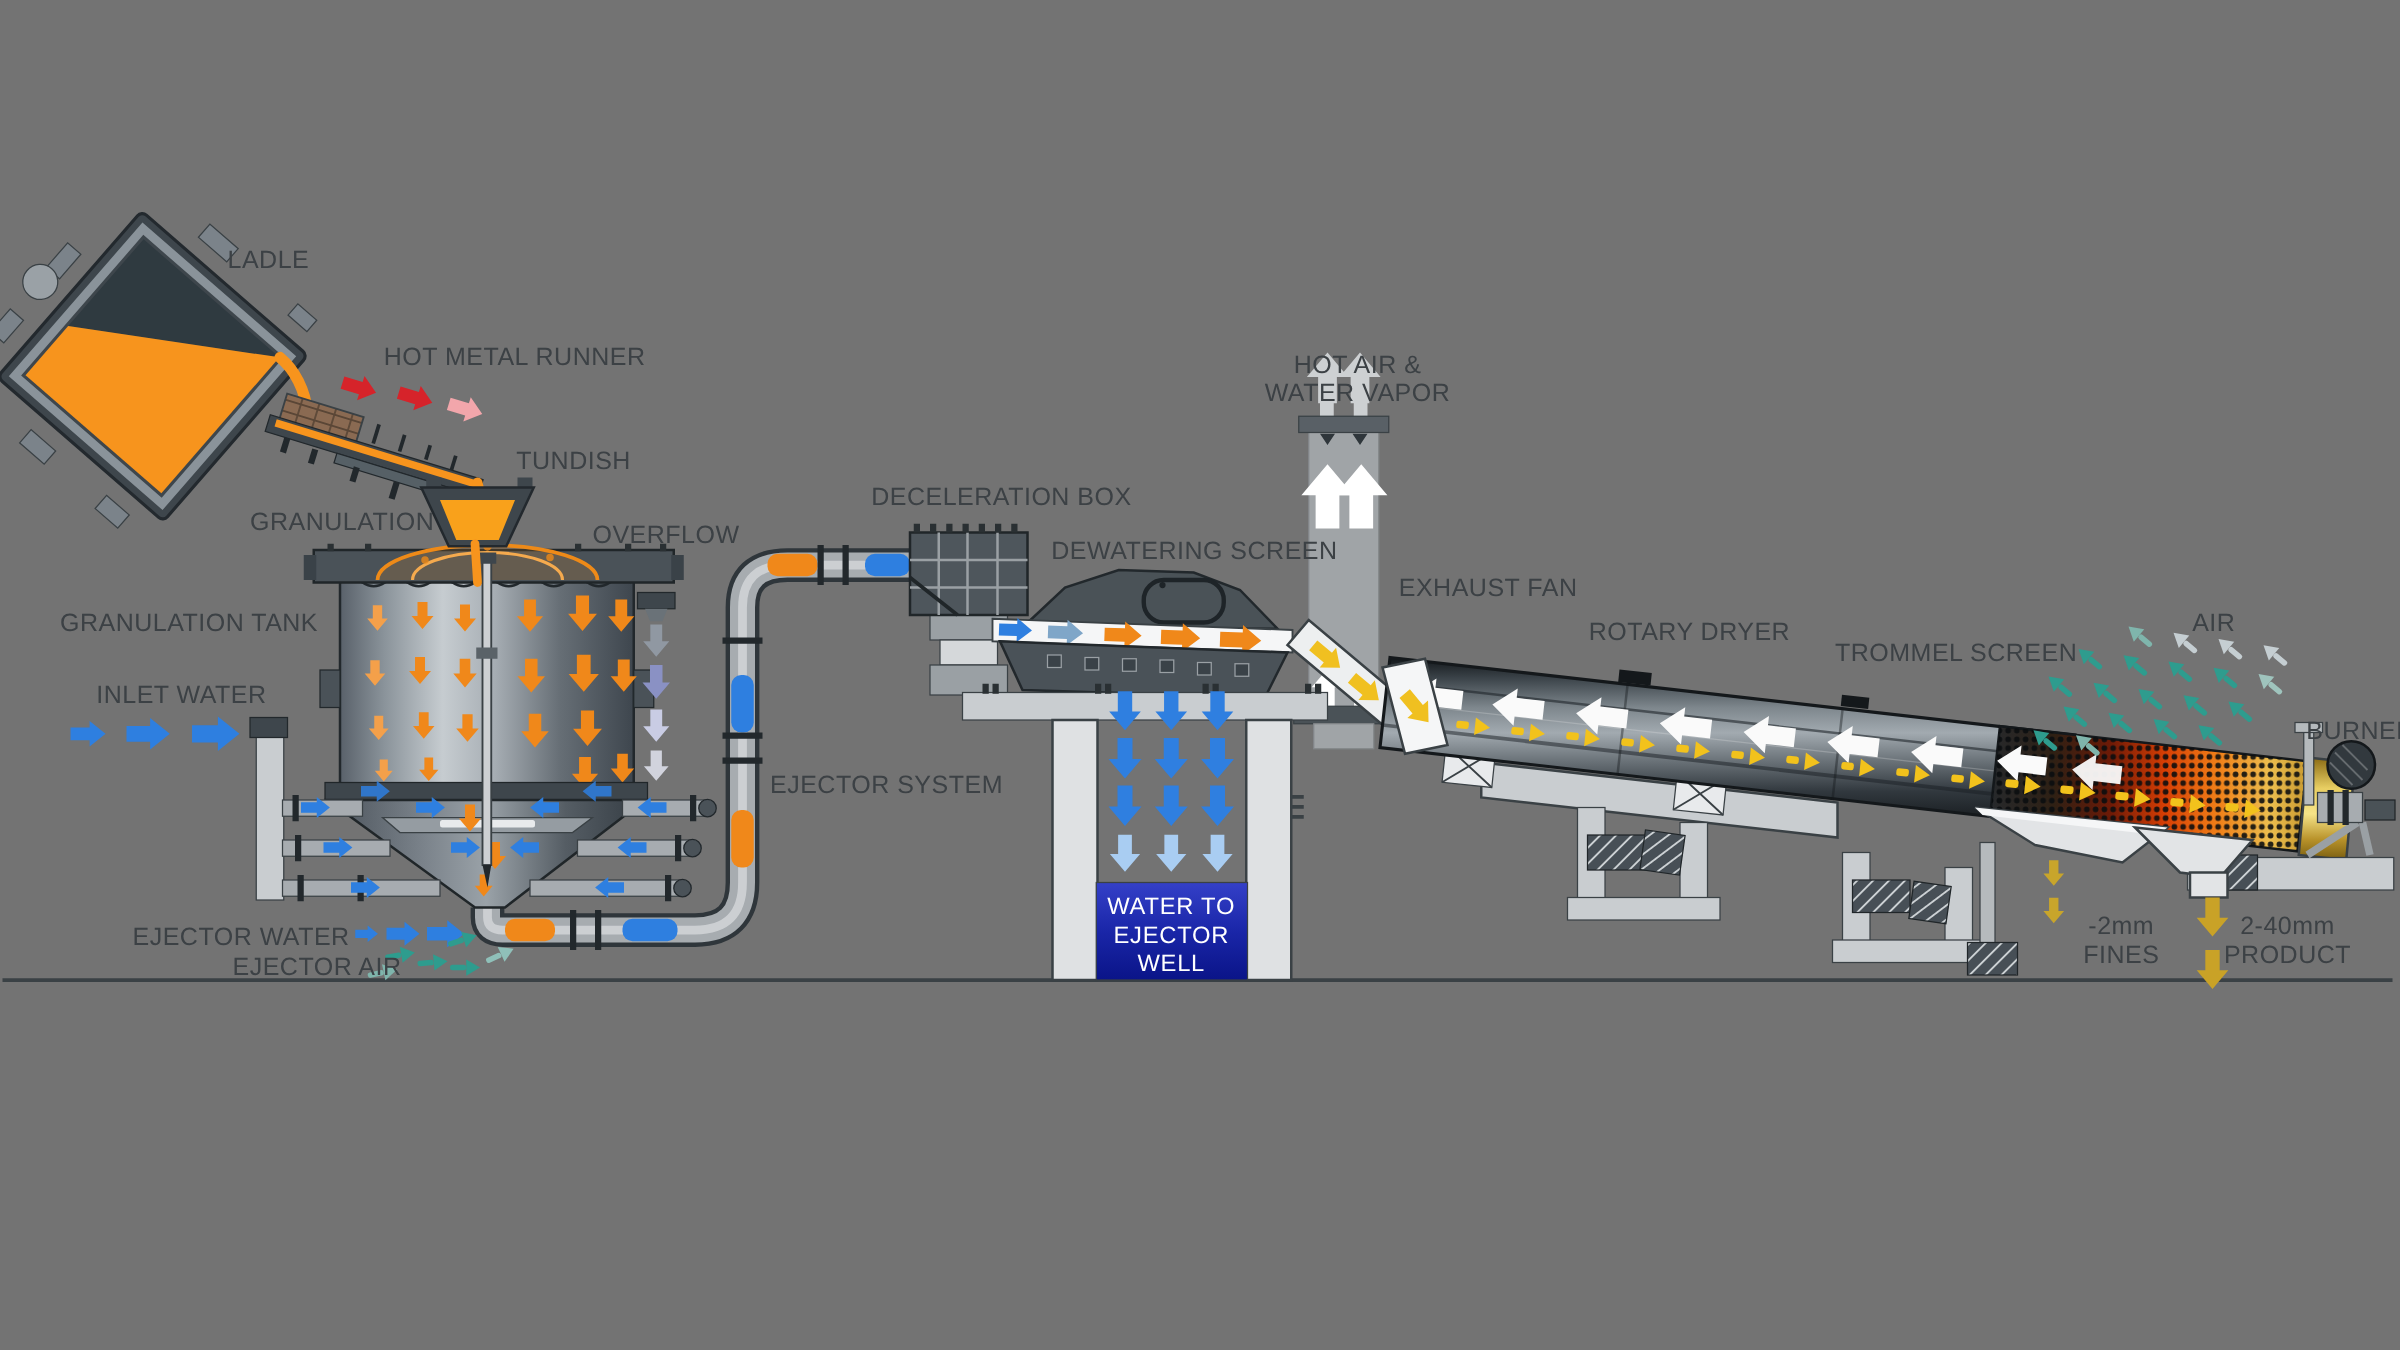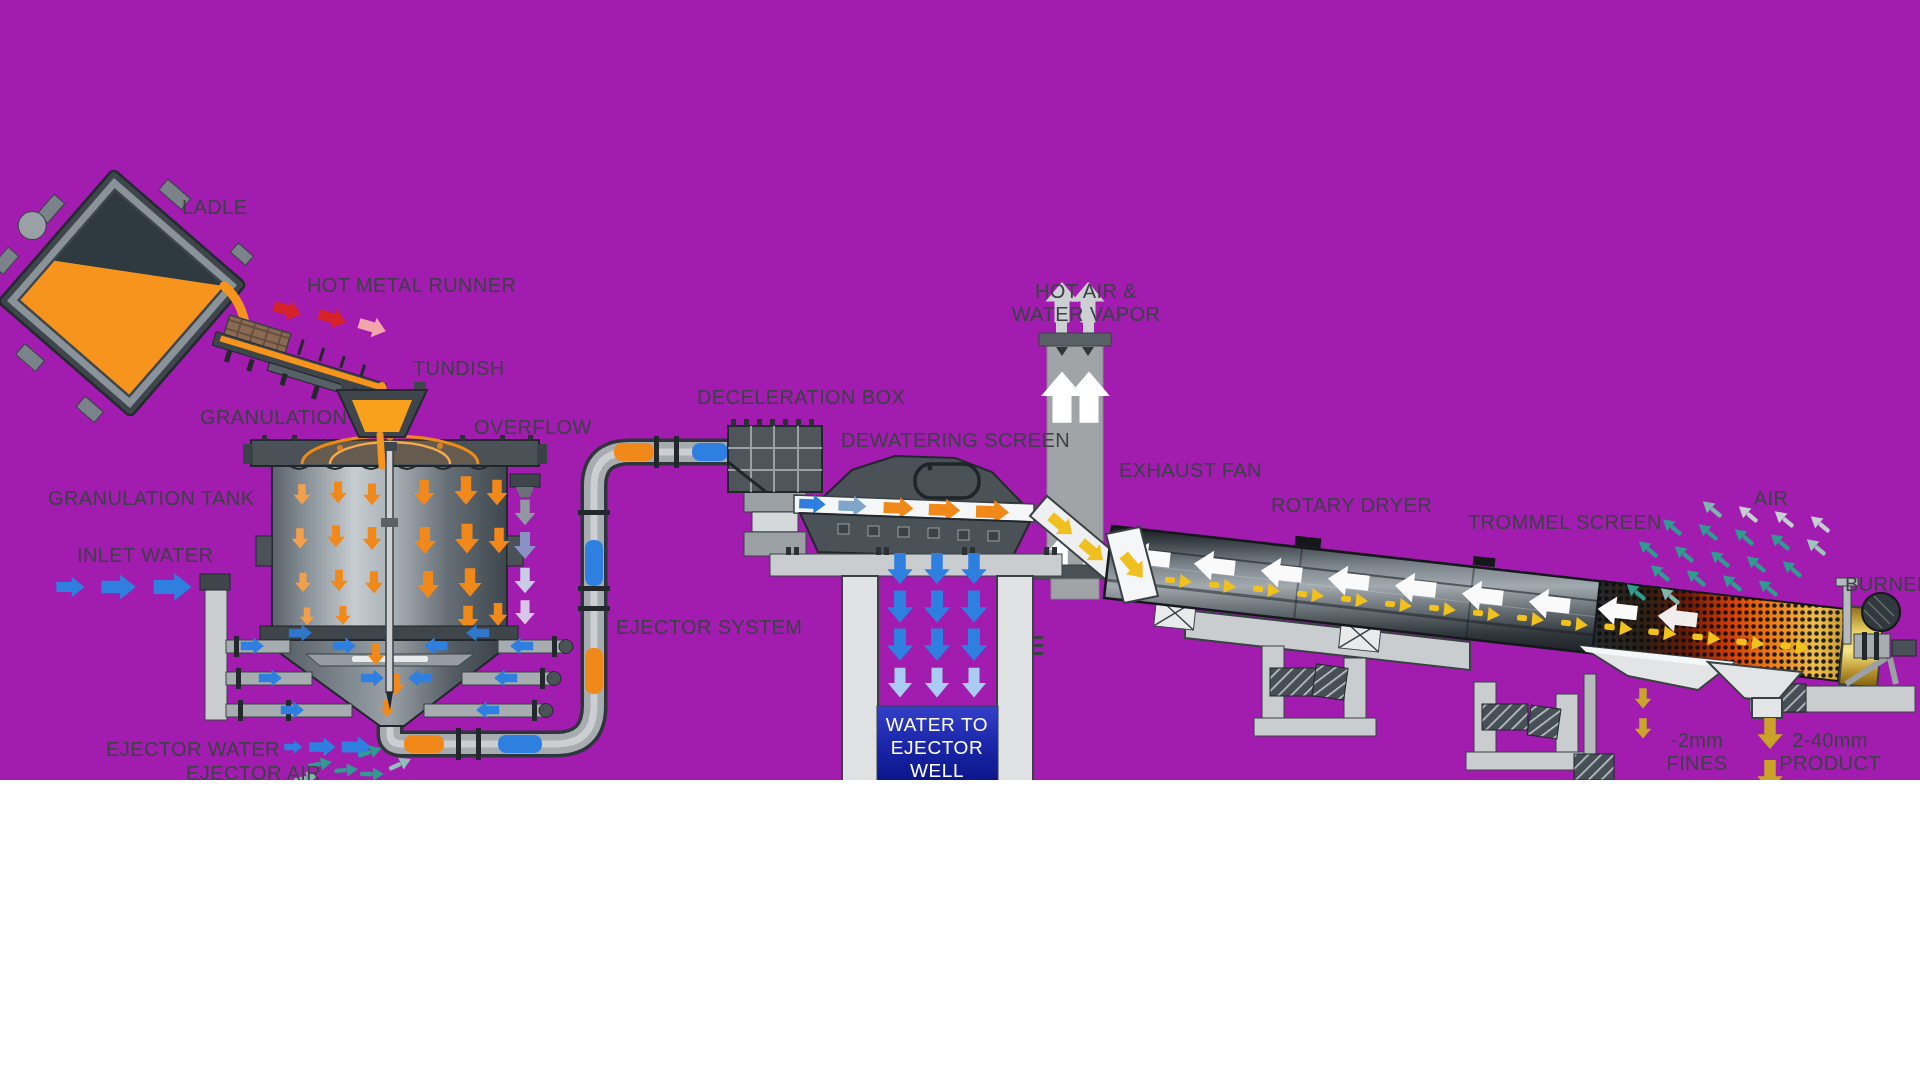--- a/index.html
+++ b/index.html
@@ -1,16 +1,16 @@
 <!DOCTYPE html>
 <html><head>
 <meta charset="utf-8">
 <style>
   html,body{margin:0;padding:0;background:#fff;font-family:"Liberation Sans",sans-serif;}
-  .stage{position:relative;width:1920px;height:780px;background:#a21caf;overflow:hidden;}
+  .stage{position:relative;width:1920px;height:1080px;background:#737373;overflow:hidden;}
   svg{position:absolute;left:0;top:0;}
   .lbl{font-size:20px;fill:#3C4145;letter-spacing:.4px;}
   .lblw{font-size:19px;fill:#ffffff;letter-spacing:.6px;}
 </style>
 </head>
 <body>
 
 <div class="stage">
 <svg width="1920" height="1080" viewBox="0 0 1920 1080">
 <defs>

